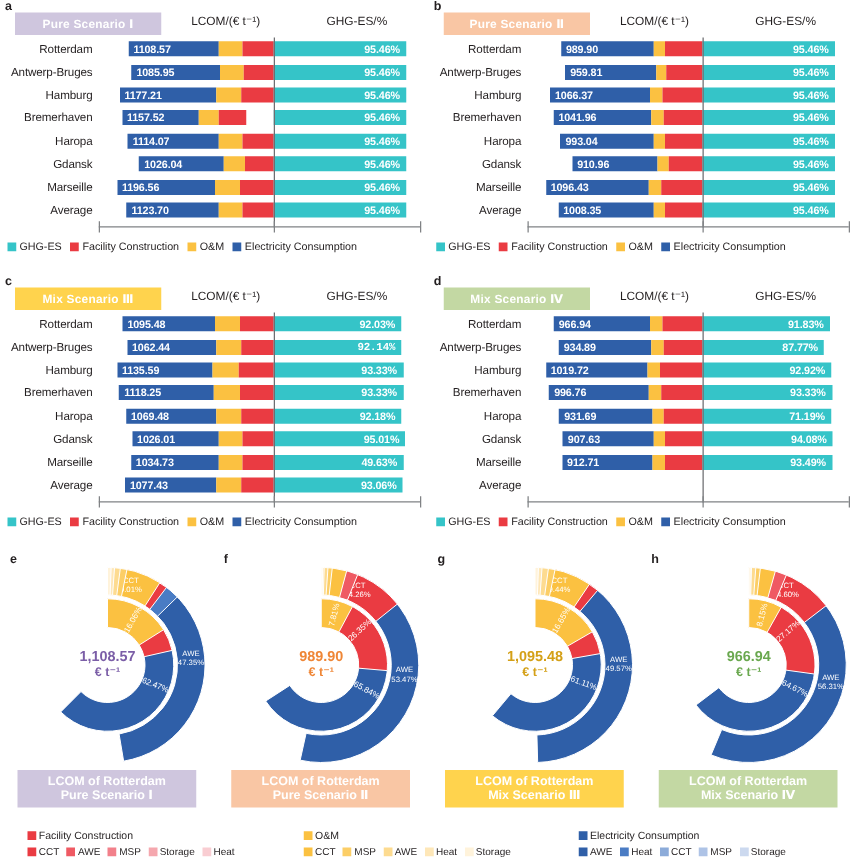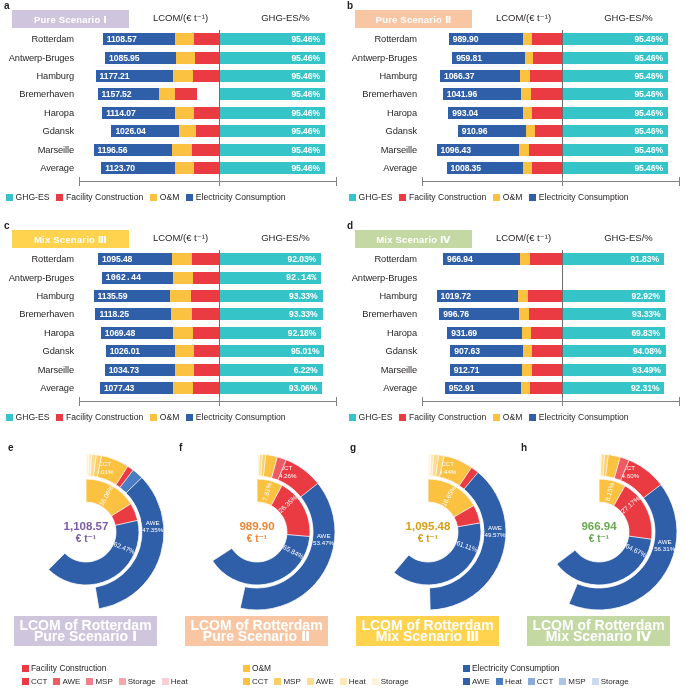--- a/index.html
+++ b/index.html
@@ -48,21 +48,21 @@
   .dlabel{position:absolute;left:8px;top:2px;font-size:10px;font-weight:bold;}
   .donutwrap{position:absolute;left:6px;top:12px;width:160px;height:160px;}
   .donutwrap svg{display:block;}
   .ctr{position:absolute;left:0;top:0;width:160px;height:160px;display:flex;
        flex-direction:column;align-items:center;justify-content:center;pointer-events:none;}
   .ctr .c1{font-size:11.5px;font-weight:bold;line-height:13px;}
   .ctr .c2{font-size:10px;font-weight:bold;line-height:12px;}
   .dcap{
     position:absolute;left:14px;top:176px;width:143px;height:30px;
     display:flex;flex-direction:column;align-items:center;justify-content:center;
-    color:#ffffff;font-size:14px;font-weight:bold;line-height:11.5px;text-align:center;
+    color:#ffffff;font-size:10px;font-weight:bold;line-height:11.5px;text-align:center;
   }
 
   
   .botleg{position:absolute;left:0;top:663px;width:685px;height:28px;}
   .lgrow{position:absolute;display:flex;align-items:center;font-size:8px;color:#231f20;white-space:nowrap;}
   .lgrow .li{display:flex;align-items:center;margin-right:6px;}
   .lgrow .sw{width:7px;height:7px;margin-right:2px;}
   .lgmain{font-size:8.4px;}
 </style>
 </head>
@@ -376,21 +376,21 @@
                 <span class="val val-l">1095.48</span>
               </div>
               <div class="bar" style="left: 140.065px; width: 102.093px; background: rgb(53, 196, 200);">
                 <span class="val val-r">92.03%</span>
               </div>
             </div>
           </div>
           <div class="row">
             <div class="rname">Antwerp-Bruges</div>
             <div class="track">
-              <div class="bar" style="left: 22.5987px; width: 127px; font-family: Liberation Mono, monospace;">
+              <div class="bar" style="left: 22.5987px; width: 127px;">
                 <div class="seg" style="width: 71.7836px; background: rgb(47, 95, 168);"></div>
                 <div class="seg" style="width: 19.5581px; background: rgb(251, 193, 65);"></div>
                 <div class="seg" style="width: 26.1362px; background: rgb(234, 59, 66);"></div>
                 <span class="val val-l">1062.44</span>
               </div>
               <div class="bar" style="left: 140.065px; width: 102.216px; background: rgb(53, 196, 200); font-family: Liberation Mono, monospace;">
                 <span class="val val-r">92.14%</span>
               </div>
             </div>
           </div>
@@ -453,21 +453,21 @@
           <div class="row">
             <div class="rname">Marseille</div>
             <div class="track">
               <div class="bar" style="left: 25.6624px; width: 114.403px;">
                 <div class="seg" style="width: 69.9114px; background: rgb(47, 95, 168);"></div>
                 <div class="seg" style="width: 19.048px; background: rgb(251, 193, 65);"></div>
                 <div class="seg" style="width: 25.4546px; background: rgb(234, 59, 66);"></div>
                 <span class="val val-l">1034.73</span>
               </div>
               <div class="bar" style="left: 140.065px; width: 103.602px; background: rgb(53, 196, 200);">
-                <span class="val val-r">6.22%</span>
+                <span class="val val-r">49.63%</span>
               </div>
             </div>
           </div>
           <div class="row">
             <div class="rname">Average</div>
             <div class="track">
               <div class="bar" style="left: 20.9414px; width: 119.124px;">
                 <div class="seg" style="width: 72.7964px; background: rgb(47, 95, 168);"></div>
                 <div class="seg" style="width: 19.8341px; background: rgb(251, 193, 65);"></div>
                 <div class="seg" style="width: 26.505px; background: rgb(234, 59, 66);"></div>
@@ -520,20 +520,31 @@
                 <div class="seg" style="width: 32.3473px; background: rgb(234, 59, 66);"></div>
                 <span class="val val-l">966.94</span>
               </div>
               <div class="bar" style="left: 140.065px; width: 101.872px; background: rgb(53, 196, 200);">
                 <span class="val val-r">91.83%</span>
               </div>
             </div>
           </div>
           <div class="row">
             <div class="rname">Antwerp-Bruges</div>
+            <div class="track">
+              <div class="bar" style="left: 24.9558px; width: 115.109px;">
+                <div class="seg" style="width: 74.4411px; background: rgb(47, 95, 168);"></div>
+                <div class="seg" style="width: 9.3814px; background: rgb(251, 193, 65);"></div>
+                <div class="seg" style="width: 31.2752px; background: rgb(234, 59, 66);"></div>
+                <span class="val val-l">934.89</span>
+              </div>
+              <div class="bar" style="left: 140.065px; width: 97.3676px; background: rgb(53, 196, 200);">
+                <span class="val val-r">87.77%</span>
+              </div>
+            </div>
           </div>
           <div class="row">
             <div class="rname">Hamburg</div>
             <div class="track">
               <div class="bar" style="left: 14.5111px; width: 125.554px;">
                 <div class="seg" style="width: 81.1957px; background: rgb(47, 95, 168);"></div>
                 <div class="seg" style="width: 10.2326px; background: rgb(251, 193, 65);"></div>
                 <div class="seg" style="width: 34.113px; background: rgb(234, 59, 66);"></div>
                 <span class="val val-l">1019.72</span>
               </div>
@@ -559,21 +570,21 @@
           <div class="row">
             <div class="rname">Haropa</div>
             <div class="track">
               <div class="bar" style="left: 25.3498px; width: 114.715px;">
                 <div class="seg" style="width: 74.1863px; background: rgb(47, 95, 168);"></div>
                 <div class="seg" style="width: 9.34928px; background: rgb(251, 193, 65);"></div>
                 <div class="seg" style="width: 31.1681px; background: rgb(234, 59, 66);"></div>
                 <span class="val val-l">931.69</span>
               </div>
               <div class="bar" style="left: 140.065px; width: 102.892px; background: rgb(53, 196, 200);">
-                <span class="val val-r">69.83%</span>
+                <span class="val val-r">71.19%</span>
               </div>
             </div>
           </div>
           <div class="row">
             <div class="rname">Gdansk</div>
             <div class="track">
               <div class="bar" style="left: 28.3123px; width: 111.753px;">
                 <div class="seg" style="width: 72.2705px; background: rgb(47, 95, 168);"></div>
                 <div class="seg" style="width: 9.10785px; background: rgb(251, 193, 65);"></div>
                 <div class="seg" style="width: 30.3632px; background: rgb(234, 59, 66);"></div>
@@ -593,31 +604,20 @@
                 <div class="seg" style="width: 30.5332px; background: rgb(234, 59, 66);"></div>
                 <span class="val val-l">912.71</span>
               </div>
               <div class="bar" style="left: 140.065px; width: 103.713px; background: rgb(53, 196, 200);">
                 <span class="val val-r">93.49%</span>
               </div>
             </div>
           </div>
           <div class="row">
             <div class="rname">Average</div>
-            <div class="track">
-              <div class="bar" style="left: 22.7371px; width: 117.328px;">
-                <div class="seg" style="width: 75.8759px; background: rgb(47, 95, 168);"></div>
-                <div class="seg" style="width: 9.56222px; background: rgb(251, 193, 65);"></div>
-                <div class="seg" style="width: 31.878px; background: rgb(234, 59, 66);"></div>
-                <span class="val val-l">952.91</span>
-              </div>
-              <div class="bar" style="left: 140.065px; width: 102.404px; background: rgb(53, 196, 200);">
-                <span class="val val-r">92.31%</span>
-              </div>
-            </div>
           </div>
         </div>
         <div class="midline" style="left: 219.065px; top: 30px; height: 152px; background: rgb(109, 110, 113);"></div>
         <div class="axis">
           <div class="aline"></div>
           <div class="tick" style="left: 0px;"></div>
           <div class="tick" style="left: 140.065px;"></div>
           <div class="tick" style="left: 257px;"></div>
         </div>
         <div class="blegend">

